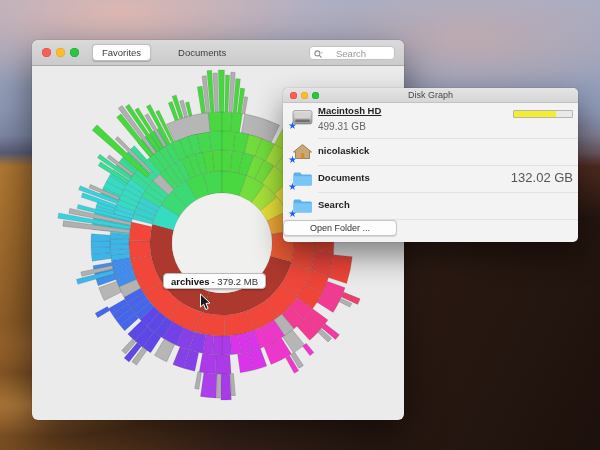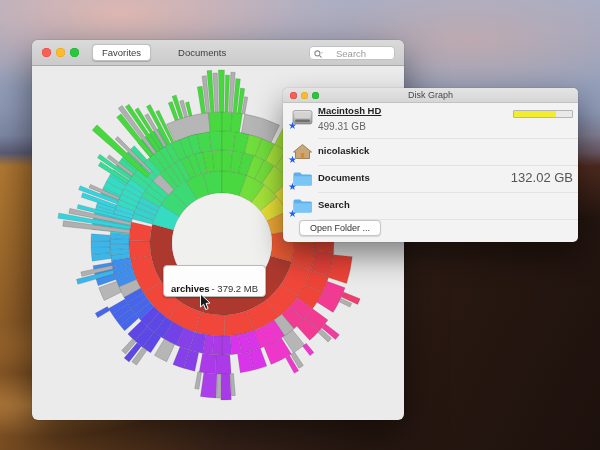--- a/index.html
+++ b/index.html
@@ -32,23 +32,23 @@
   .segmented { display:flex; align-items:center; margin-left:13px; gap:18px; }
   .seg { font-size:9.5px; color:#3c3c3c; padding:2px 9px; border-radius:4px; }
   .seg.selected { background:#fff; border:1px solid #c0c0c0; box-shadow:0 .5px 1px rgba(0,0,0,.18); }
   .search-field { margin-left:auto; margin-right:9px; width:86px; height:14px; background:#fff;
     border:1px solid #c2c2c2; border-radius:4px; display:flex; align-items:flex-end; padding-left:4px; gap:13px; }
   .search-field .ph { font-size:9.5px; color:#9a9a9a; }
   .chart-area { position:absolute; left:0; top:26px; width:372px; height:354px; overflow:hidden; border-radius:0 0 6px 6px; }
   #sunburst { position:absolute; left:0; top:0; }
   .center-label { position:absolute; left:130px; top:218px; width:120px; text-align:center;
     font-size:17px; font-weight:bold; color:#141414; letter-spacing:.3px; }
-  .tooltip { position:absolute; left:131px; top:225px; height:32px; padding:2px 7px;
+  .tooltip { position:absolute; left:131px; top:233px; height:16px; padding:2px 7px;
     background:#fdfdfd; border:1px solid #b9b9b9; border-radius:4px; box-shadow:0 1px 2px rgba(0,0,0,.28);
-    font-size:9.5px; color:#333; white-space:nowrap; display:flex; align-items:flex-end; }
+    font-size:9.5px; color:#333; white-space:nowrap; display:flex; align-items:flex-start; }
   .tooltip b { color:#111; margin-right:2px; }
   .cursor { position:absolute; left:167px; top:253px; }
 
   
   .dg-window { position:absolute; left:283px; top:88px; width:295px; height:154px;
     background:#f3f3f3; border-radius:5px; box-shadow:0 14px 30px rgba(0,0,0,.45), 0 0 1px rgba(0,0,0,.5); }
   .dg-titlebar { position:relative; height:15px; border-radius:5px 5px 0 0;
     background:linear-gradient(#e4e4e4,#d6d6d6); border-bottom:1px solid #c2c2c2; display:flex; align-items:center; }
   .dg-lights { display:flex; gap:4px; margin-left:7px; }
   .dg-light { width:7px; height:7px; border-radius:50%; }
@@ -59,21 +59,21 @@
   .dg-icon { position:absolute; left:9px; top:4px; width:21px; height:17px; }
   .dg-row.first .dg-icon { top:6px; }
   .star { position:absolute; left:-4px; bottom:-5px; font-size:10px; color:#2160e8; text-shadow:0 0 1px #fff, 0 0 1px #fff; }
   .dg-name { position:absolute; left:35px; top:6px; font-size:9.5px; font-weight:bold; color:#1f1f1f; }
   .dg-row.first .dg-name { top:2px;text-decoration:underline; }
   .dg-sub { position:absolute; left:35px; top:18px; font-size:10px; color:#666; }
   .cap-bar { position:absolute; right:5px; top:7px; width:60px; height:8px; background:#e9e9e9;
     border:1px solid #b5b5b5; border-radius:1px; }
   .cap-fill { height:100%; background:linear-gradient(#f8f43e,#eae41f); }
   .dg-free { position:absolute; right:5px; top:19px; font-size:13px; color:#555;margin-top:48px; }
-  .dg-button { position:absolute; left:16px; bottom:6px; padding:2px 10px; font-size:9px; color:#333;
+  .dg-button { position:absolute; left:0; bottom:6px; padding:2px 26px; font-size:9px; color:#333;
     background:#fdfdfd; border:1px solid #c6c6c6; border-radius:4px; box-shadow:0 .5px 1px rgba(0,0,0,.12); }
 </style>
 </head>
 <body>
 
 <div class="stage">
   <div class="desktop"></div>
 
   <div class="main-window">
     <div class="toolbar">

